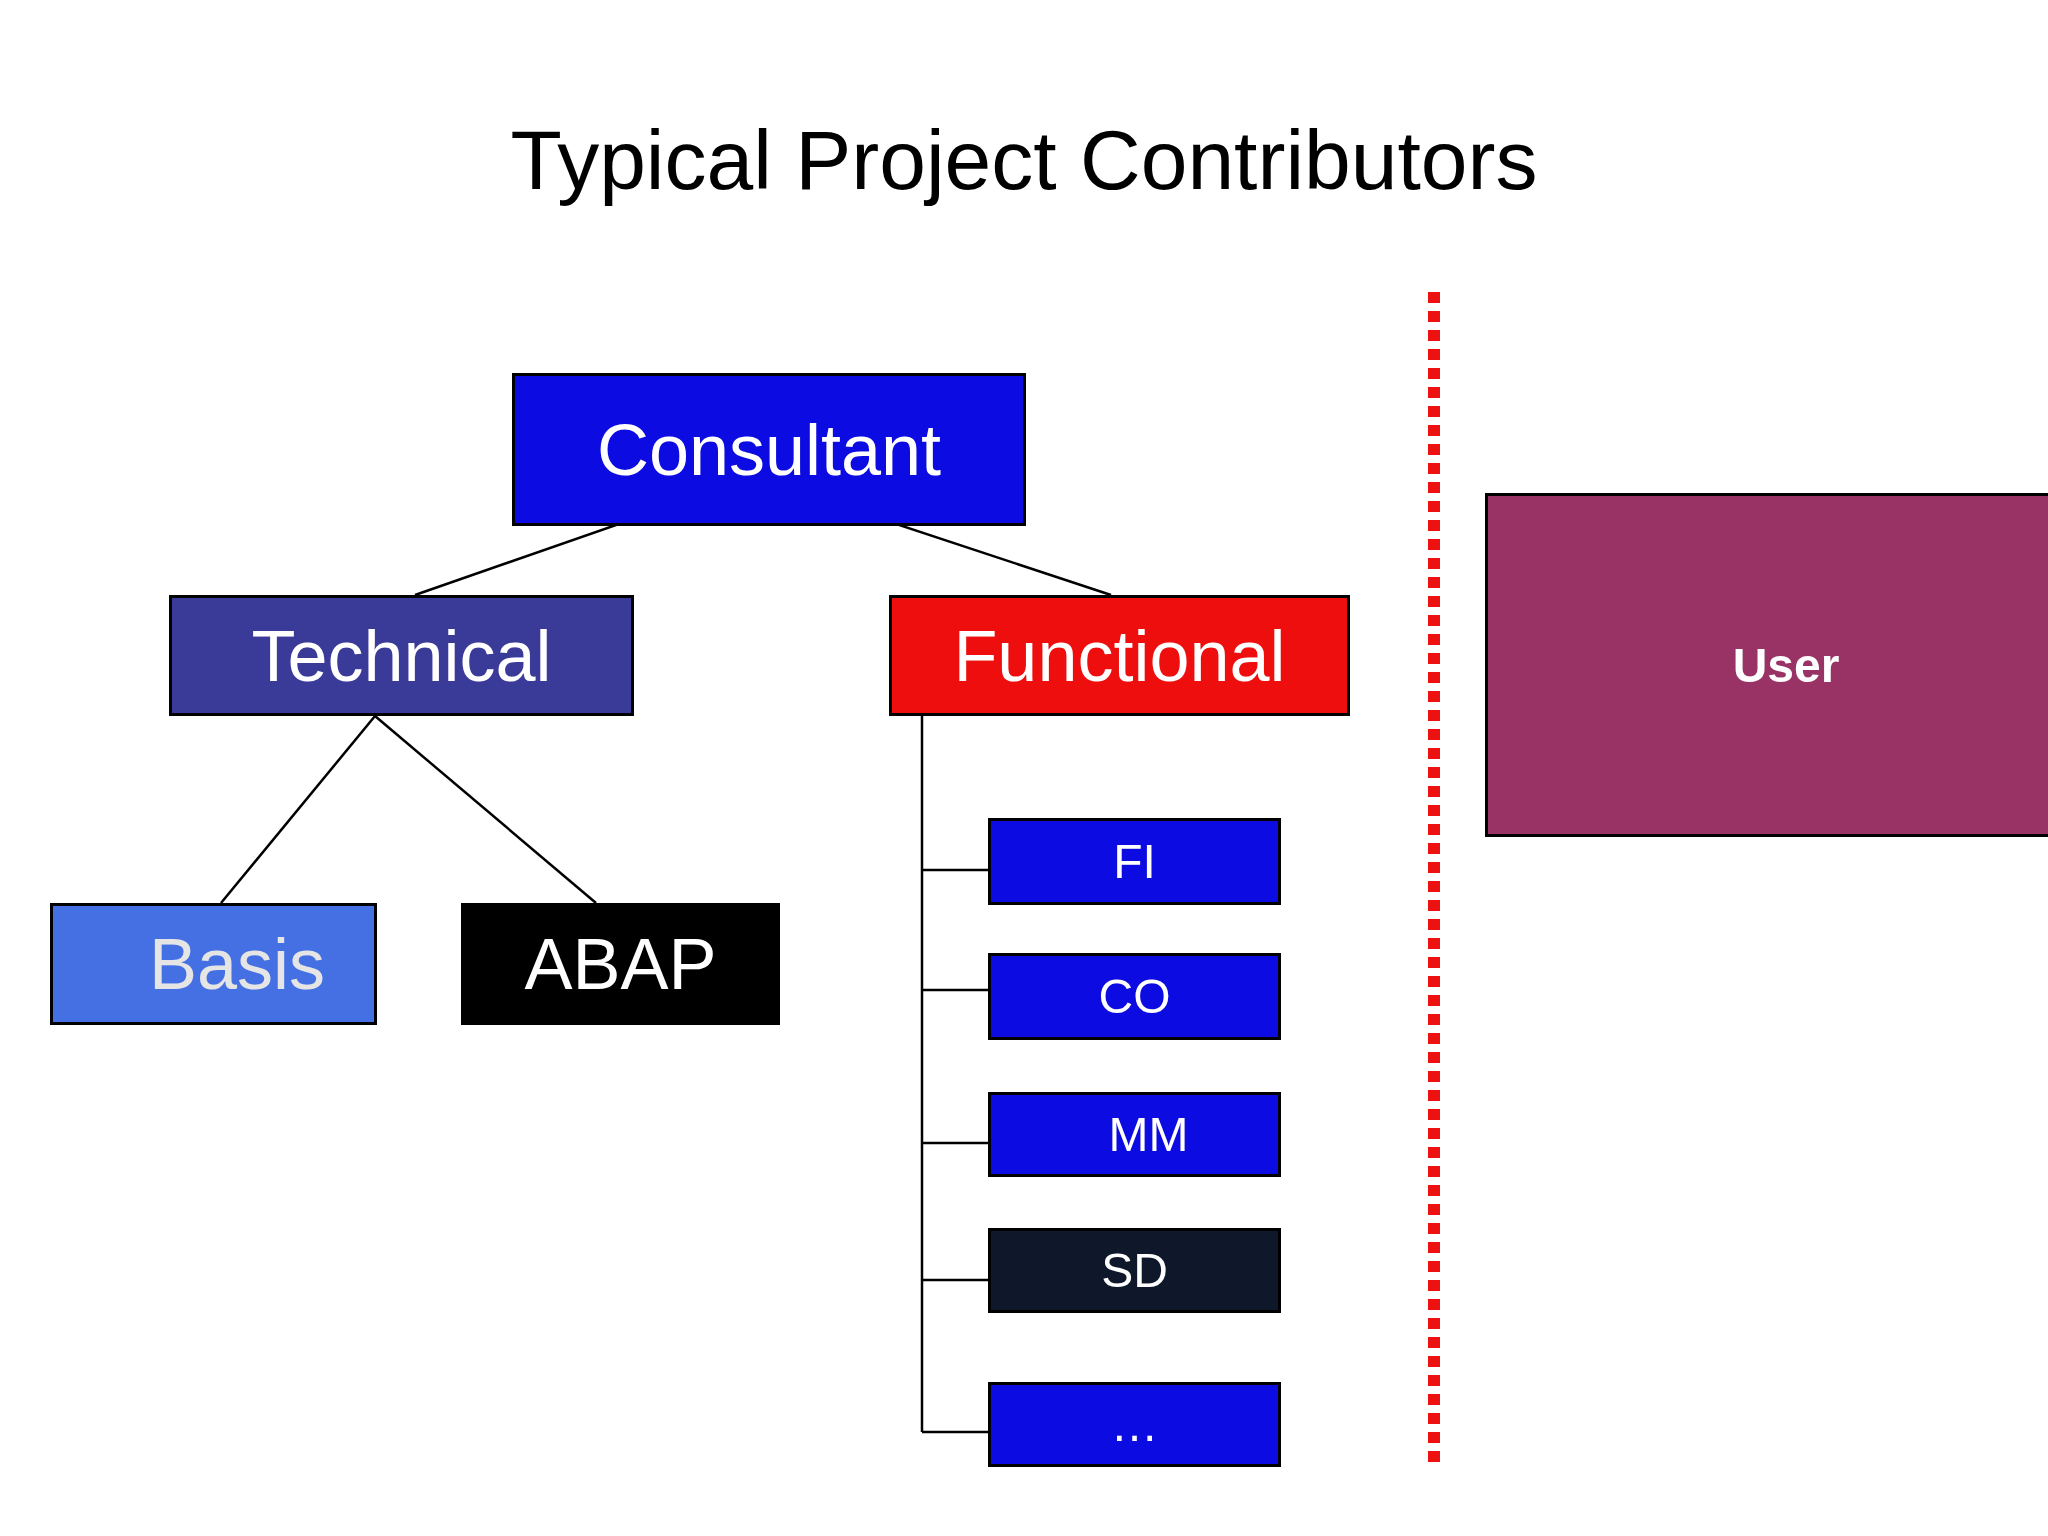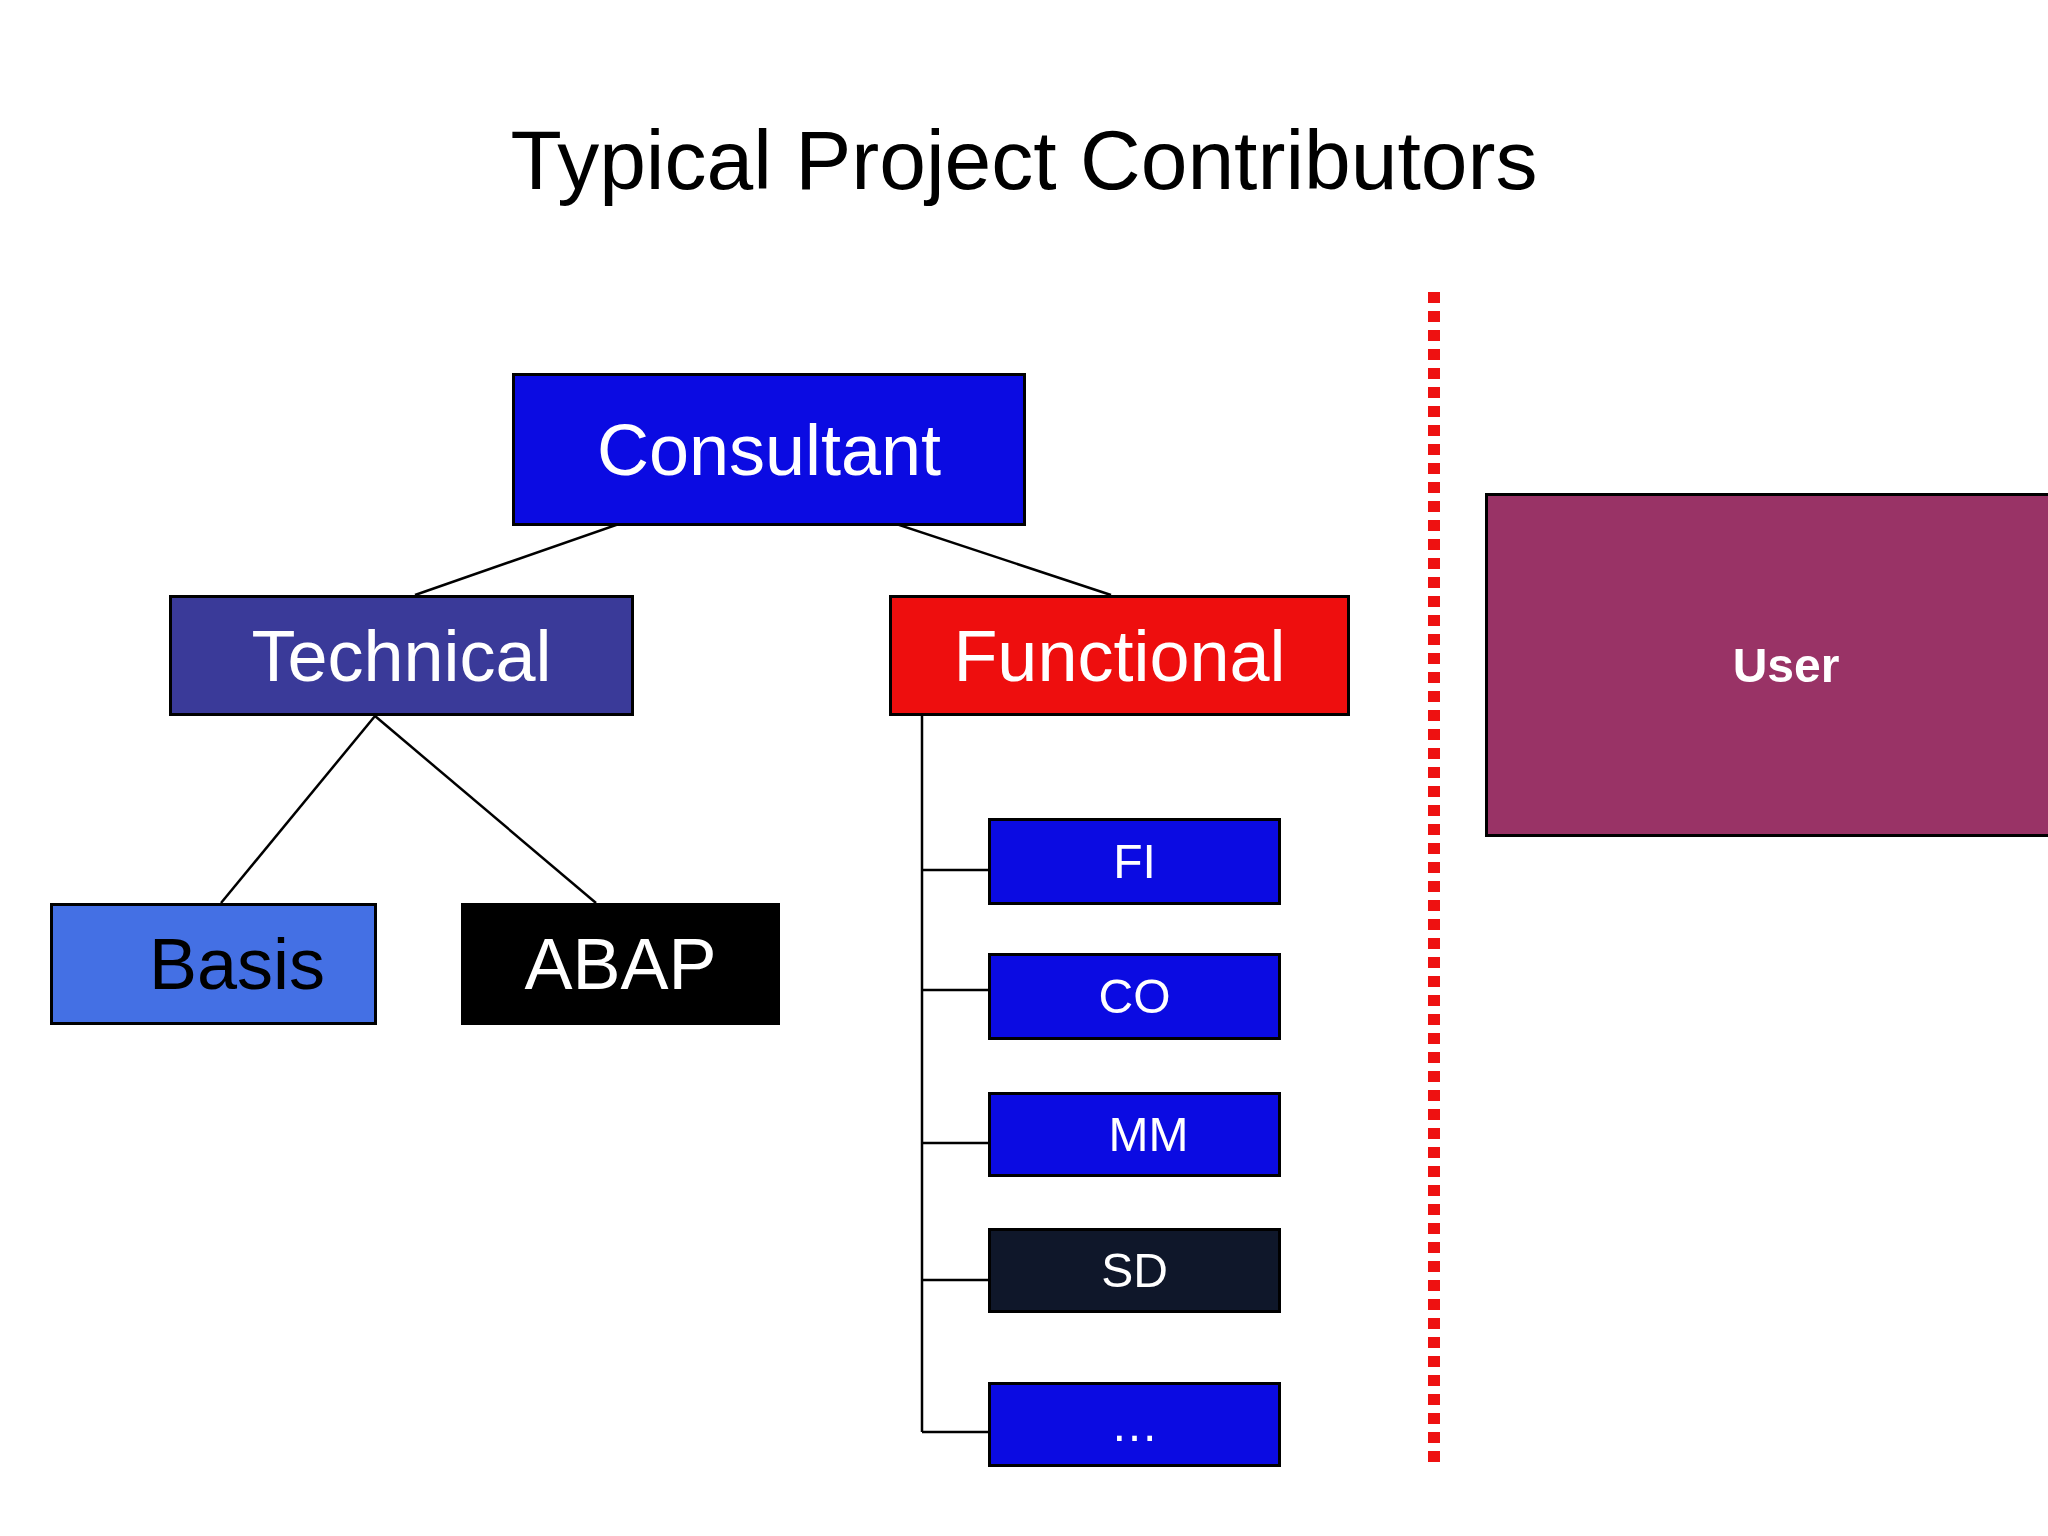--- a/index.html
+++ b/index.html
@@ -90,21 +90,21 @@
     <line x1="922" y1="1280" x2="988" y2="1280" stroke="#000000"></line>
     <line x1="922" y1="1432" x2="988" y2="1432" stroke="#000000"></line>
   </svg>
 
   <div class="node consultant" style="background: rgb(11, 11, 226); color: rgb(255, 255, 255); margin-top: 48px;">Consultant</div>
 
   <div class="node technical" style="background: rgb(58, 58, 153); color: rgb(255, 255, 255);">Technical</div>
 
   <div class="node functional" style="background: rgb(238, 14, 14); color: rgb(255, 255, 255); text-align: right;">Functional</div>
 
-  <div class="node basis" style="background: rgb(68, 112, 228); color: #000000; padding-left: 47px;">Basis</div>
+  <div class="node basis" style="background: rgb(68, 112, 228); color: #e5e5e5; padding-left: 47px;">Basis</div>
 
   <div class="node small fi" style="background: rgb(11, 11, 226); color: rgb(255, 255, 255);">FI</div>
 
   <div class="node abap" style="background: rgb(0, 0, 0); color: rgb(255, 255, 255);">ABAP</div>
 
   <div class="node small co" style="background: rgb(11, 11, 226); color: rgb(255, 255, 255);">CO</div>
 
   <div class="node small mm" style="background: rgb(11, 11, 226); color: rgb(255, 255, 255);">MM</div>
 
   <div class="node small sd" style="background: #0f172a; color: rgb(255, 255, 255);">SD</div>

